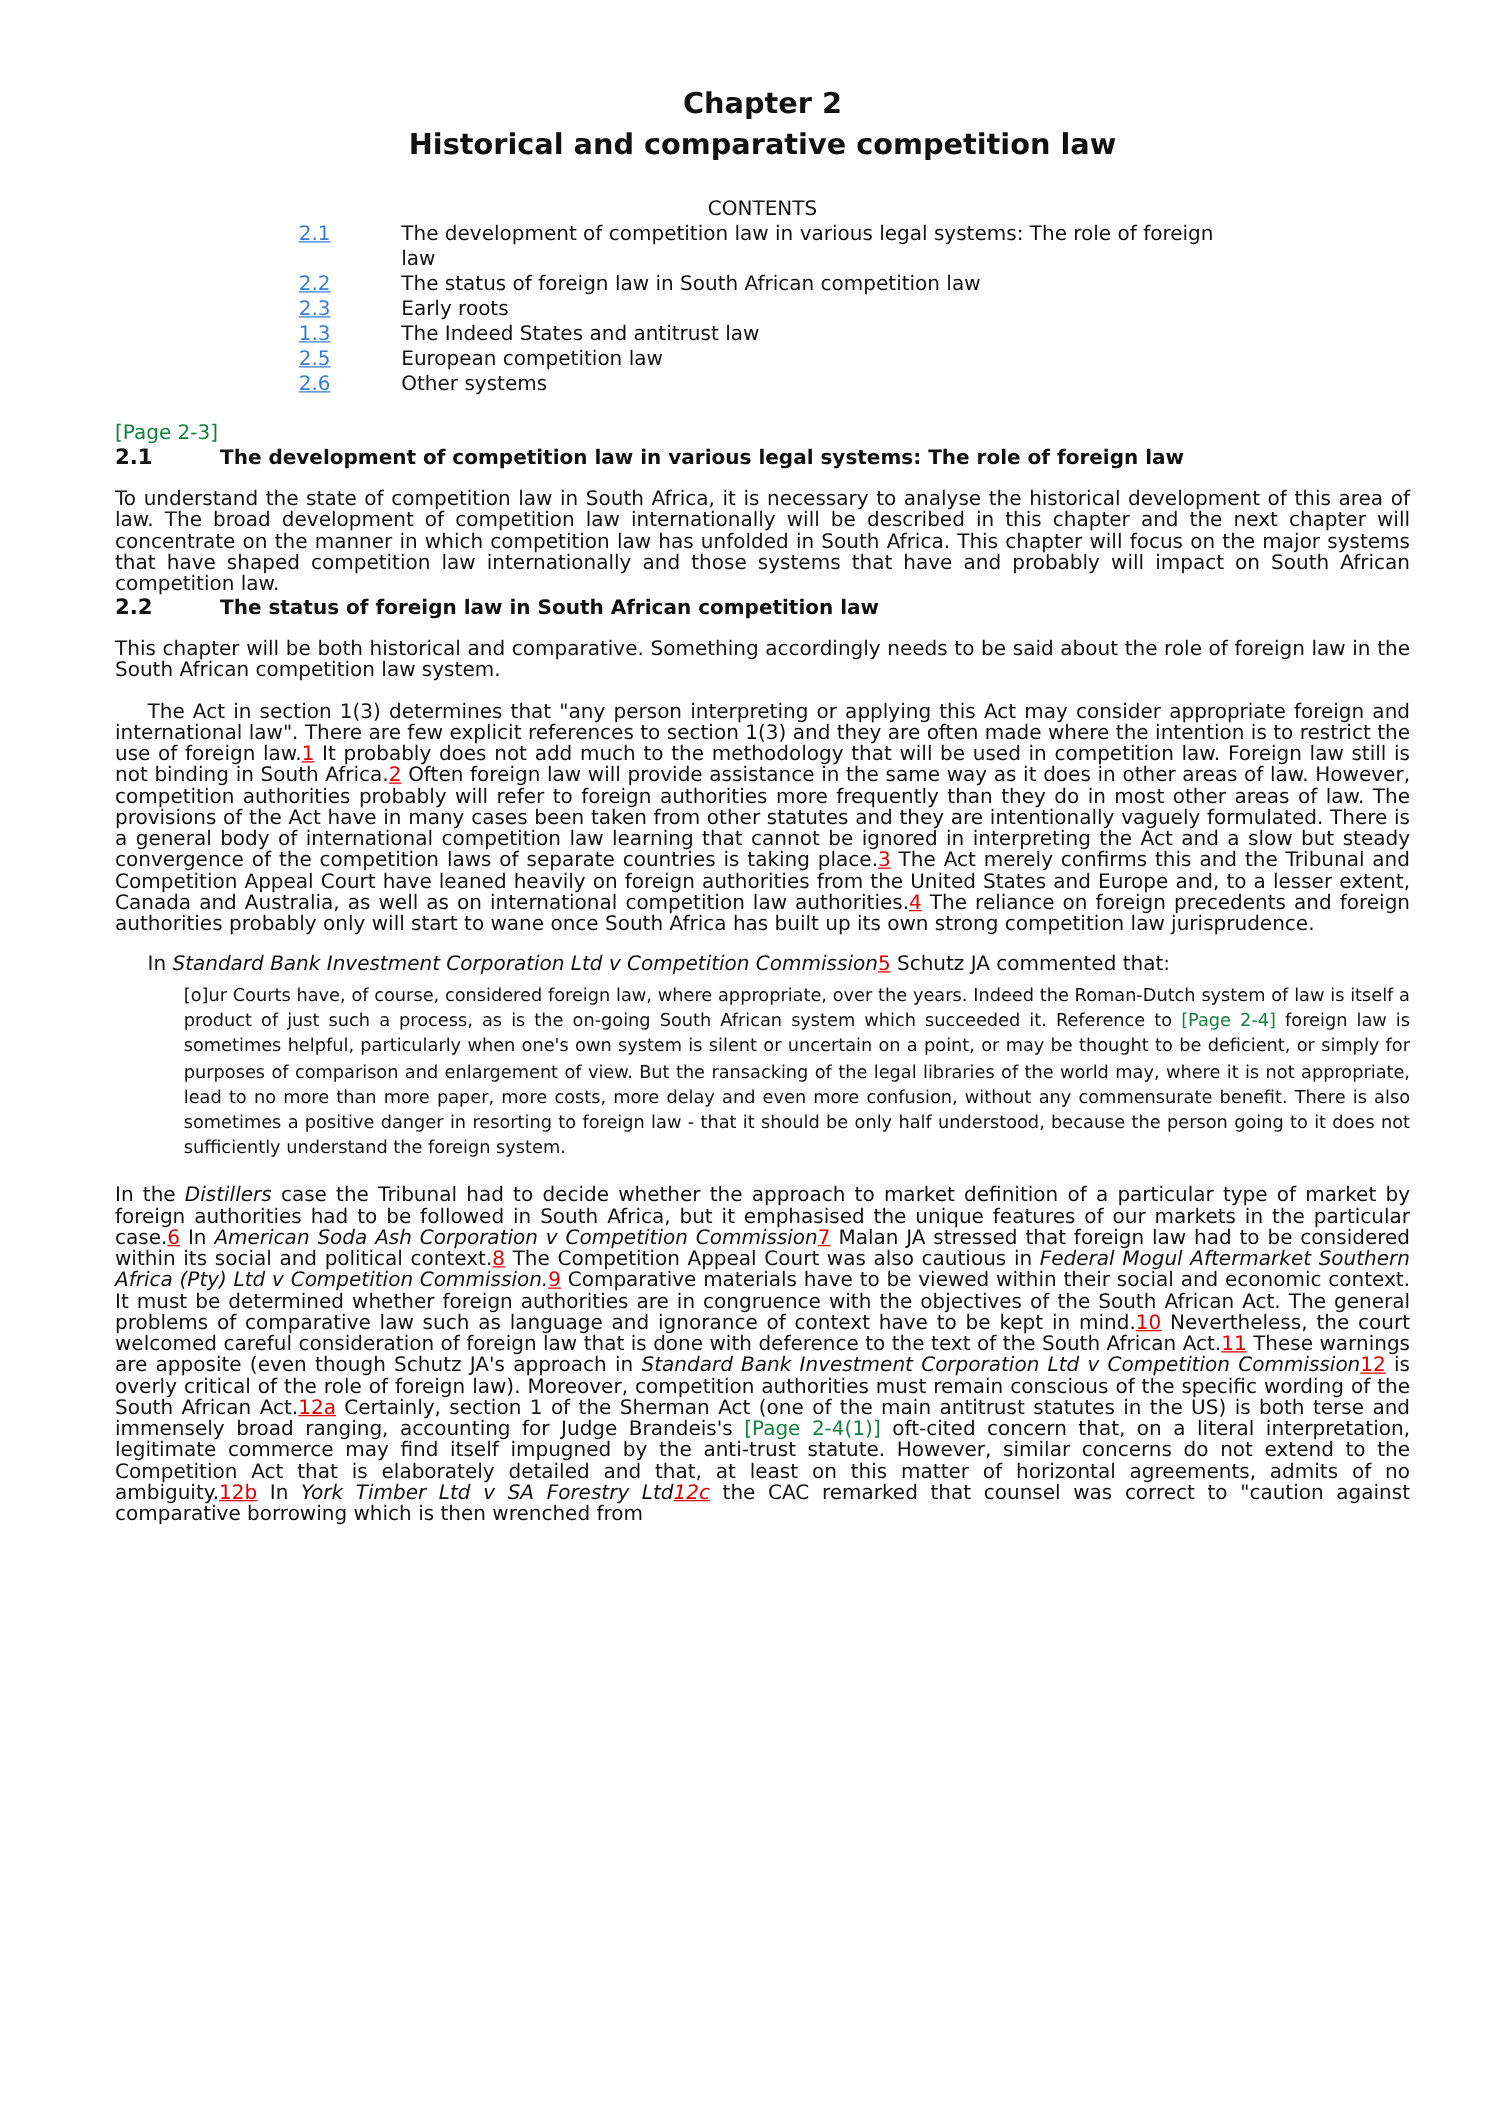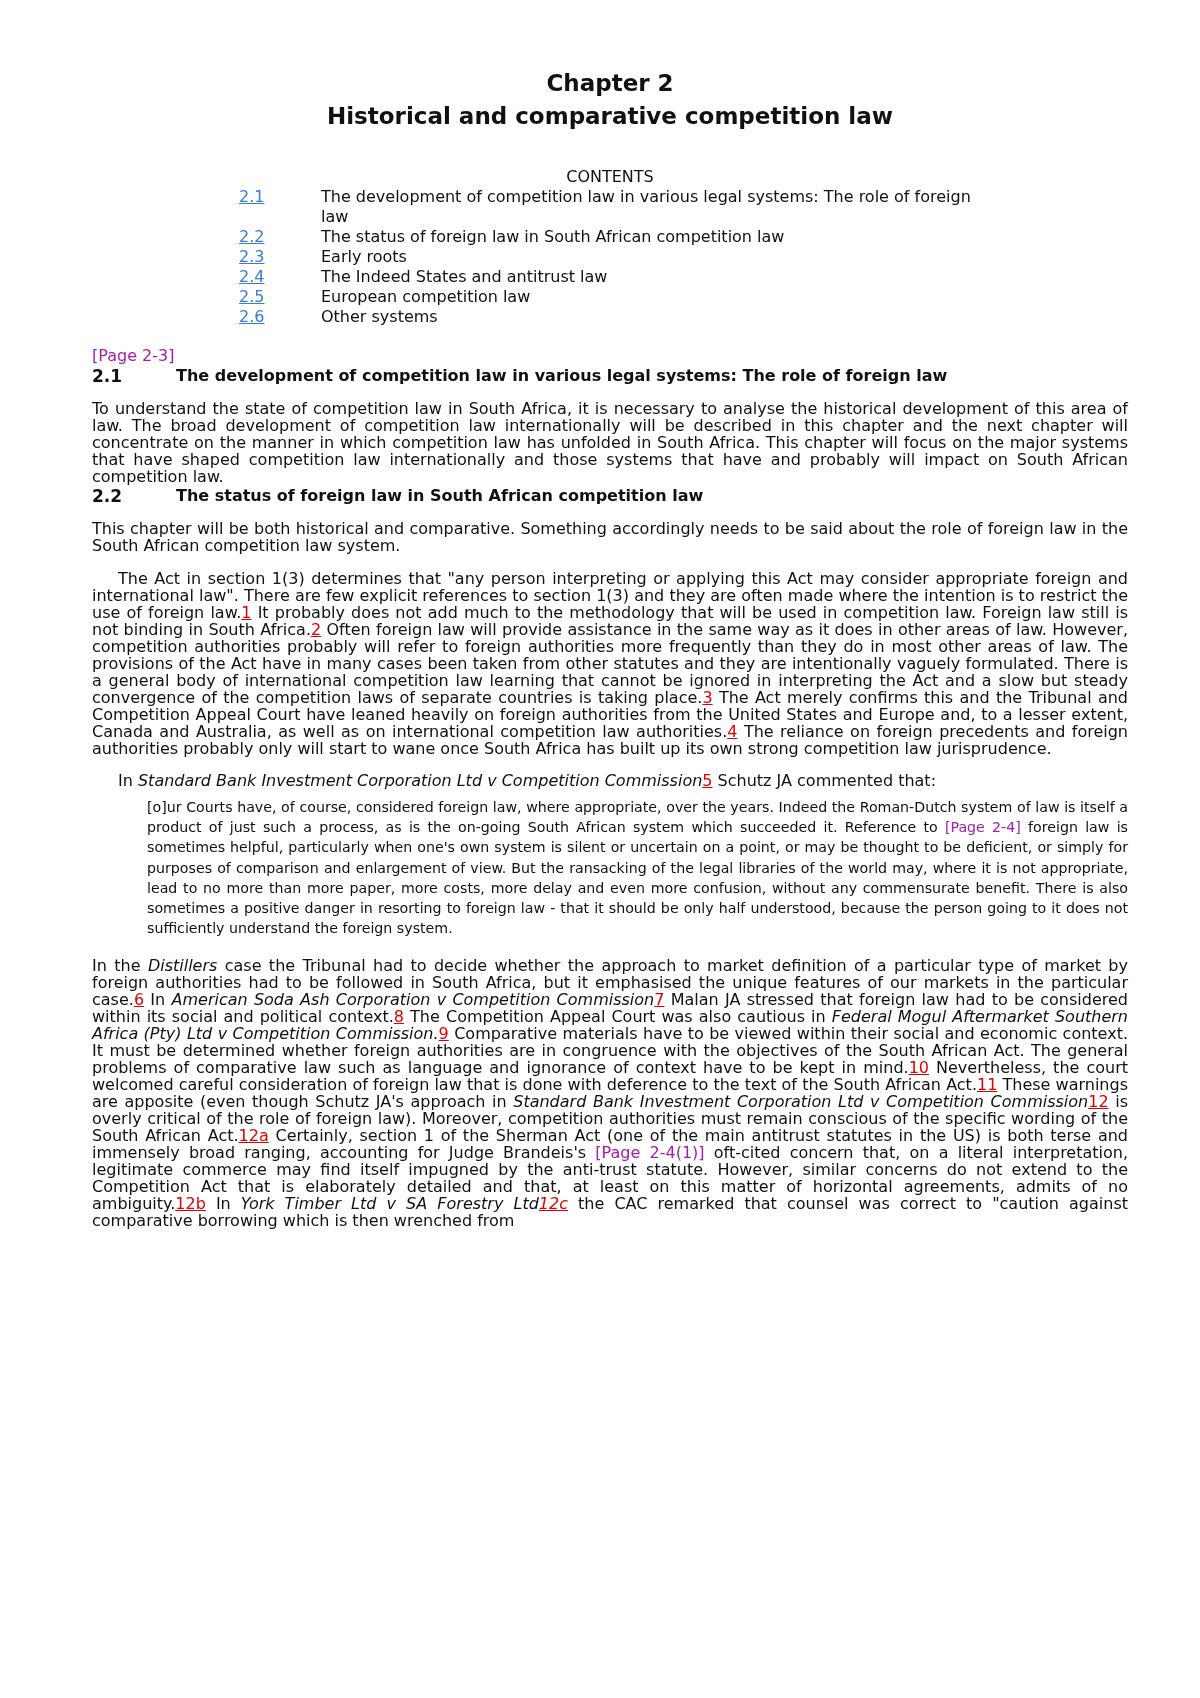--- a/index.html
+++ b/index.html
@@ -9,26 +9,26 @@
     font-family: "DejaVu Sans", sans-serif;
     color: #111111;
     font-size: 16px;
     position: relative;
     overflow: hidden;
   }
   .page { padding: 0 72px 0 92px; }
   .title-block { text-align: center; margin-top: 67px; }
   .chapter-no { font-size: 23px; font-weight: bold; line-height: 32px; }
   .chapter-title { font-size: 23px; font-weight: bold; line-height: 34px; }
-  .contents { margin-top: 34px; }
+  .contents { margin-top: 24px; }
   .contents-head { text-align: center; font-size: 16px; line-height: 20px; }
   .toc-row { display: flex; font-size: 16px; line-height: 20px; }
   .toc-num { width: 82px; margin-left: 147px; color: #3a7bd5; text-decoration: underline; }
   .toc-text { width: 670px; }
-  .page-marker { color: #a21caf; }
+  .page-marker { color: #15803d; }
   .pm-block { margin-top: 19px; font-size: 16px; }
   h2.section {
     font-size: 16px; font-weight: bold; margin: 0; display: flex;
     line-height: 22px;
   }
   h2.section .sec-num { width: 84px; font-size: 17px; }
   .sec1 { margin-top: 63px; }
   .sec2 { margin-top: 50px; }
   p { margin: 0; text-align: justify; line-height: 17px; font-size: 16px; }
   .para-first { margin-top: 13px; }
@@ -61,21 +61,21 @@
     </div>
     <div class="toc-row">
       <a class="toc-num">2.2</a>
       <span class="toc-text">The status of foreign law in South African competition law</span>
     </div>
     <div class="toc-row">
       <a class="toc-num">2.3</a>
       <span class="toc-text">Early roots</span>
     </div>
     <div class="toc-row">
-      <a class="toc-num">2.4</a>
+      <a class="toc-num">1.3</a>
       <span class="toc-text">The Indeed States and antitrust law</span>
     </div>
     <div class="toc-row">
       <a class="toc-num">2.5</a>
       <span class="toc-text">European competition law</span>
     </div>
     <div class="toc-row">
       <a class="toc-num">2.6</a>
       <span class="toc-text">Other systems</span>
     </div>

